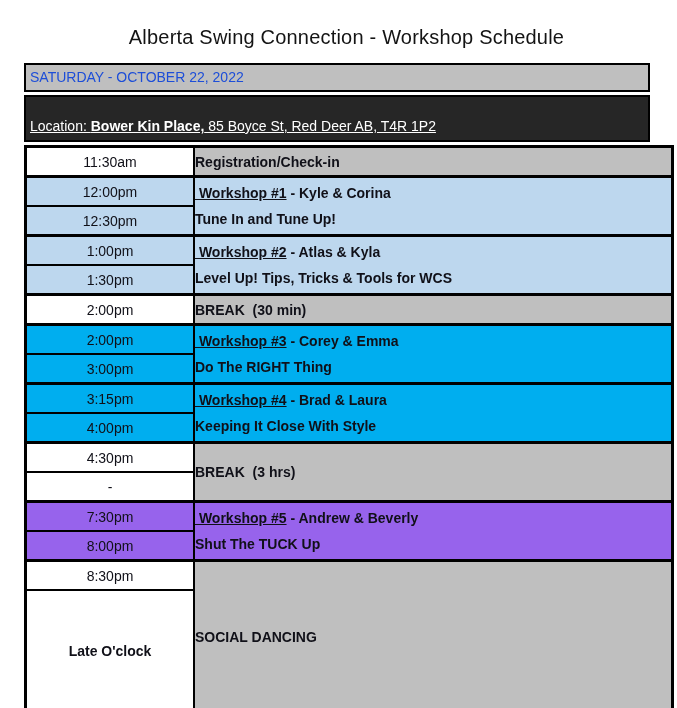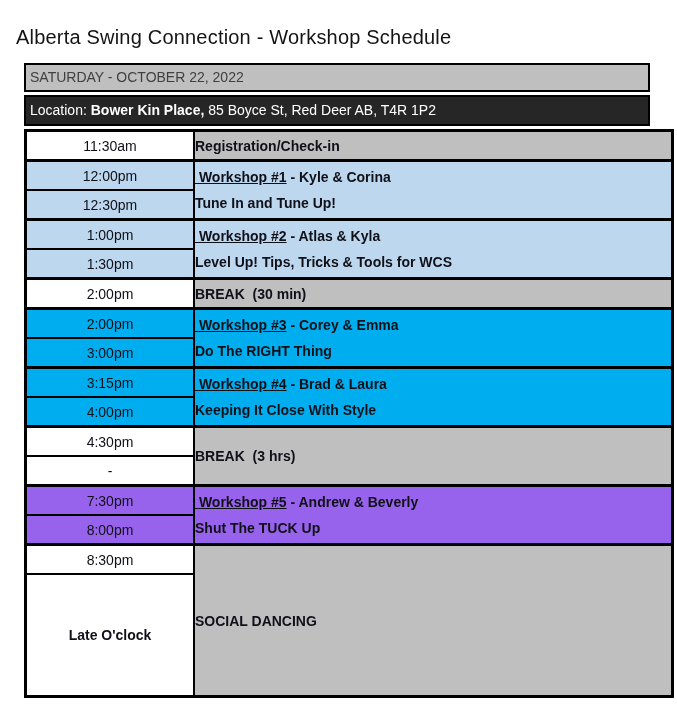--- a/index.html
+++ b/index.html
@@ -9,21 +9,21 @@
     width: 677px;
     height: 708px;
     overflow: hidden;
     font-family: "Liberation Sans", sans-serif;
     color: #101018;
   }
   .page {
     padding-top: 26px;
   }
   .title {
-    text-align: left;
+    text-align: center;
     font-size: 20px;
     font-weight: 500;
     color: #141414;
     margin: 0 0 14px 16px;
     letter-spacing: 0.2px;
   }
   .content {
     margin-left: 24px;
     width: 626px;
   }
@@ -32,28 +32,29 @@
     width: 626px;
     border: 2px solid #000;
     font-size: 14px;
     padding-left: 4px;
     margin-bottom: 3px;
   }
   .banner.date {
     background: var(--gray, #BFBFBF);
     line-height: 25px;
     font-weight: 500;
-    color: #404040;
+    color: #1d4ed8;
   }
   .banner.location {
     background: var(--banner-black, #262626);
     color: #ffffff;
     line-height: 21px;
-    padding-top: 3px;
+    padding-top: 19px;
     padding-bottom: 3px;
+    text-decoration: underline;
   }
   .banner.location .venue { font-weight: bold; }
 
   table.sched {
     border-collapse: collapse;
     width: 650px;
     table-layout: fixed;
     border: 3px solid #000;
   }
   table.sched td {

